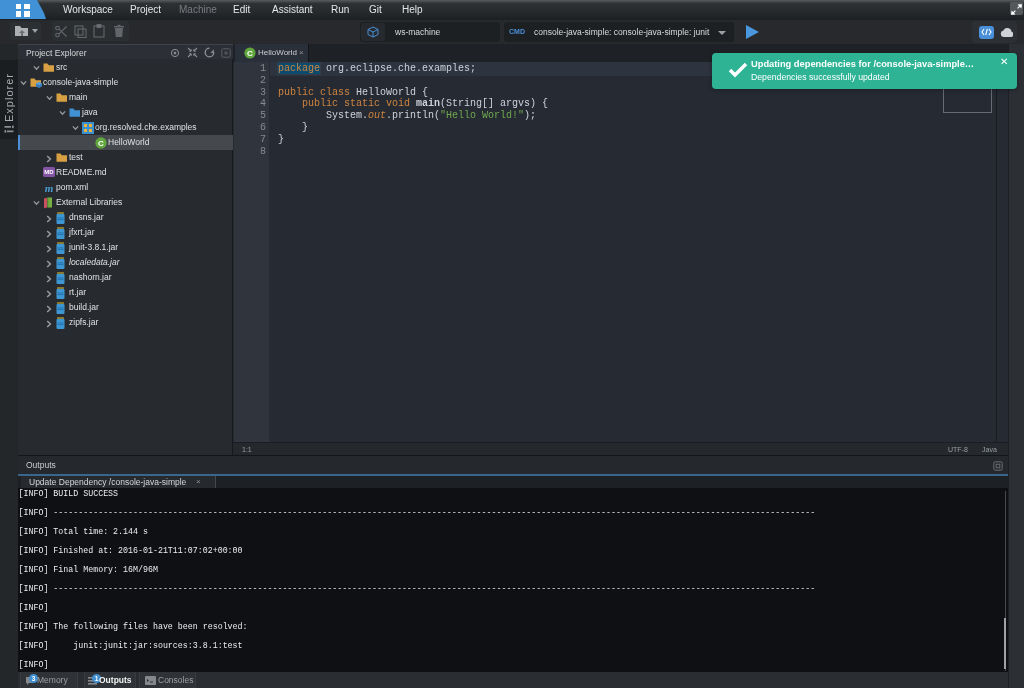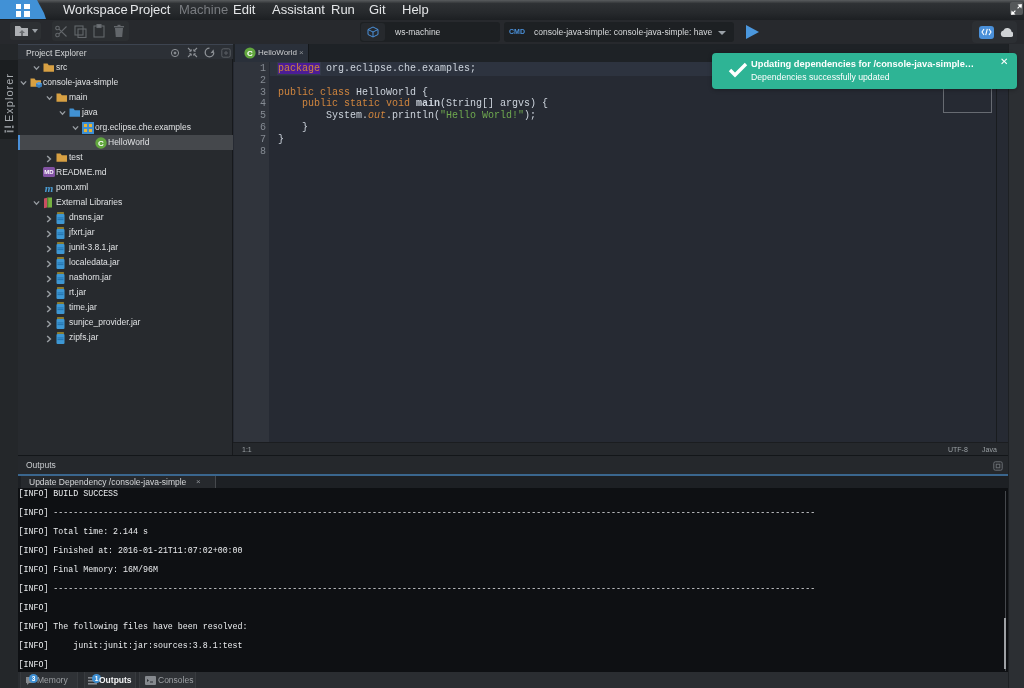--- a/index.html
+++ b/index.html
@@ -1,19 +1,19 @@
 <!DOCTYPE html>
 <html><head><meta charset="utf-8"><style>
 *{margin:0;padding:0;box-sizing:border-box;}
 html,body{width:1024px;height:688px;overflow:hidden;background:#262a33;font-family:"Liberation Sans",sans-serif;}
 
 #menubar{position:absolute;left:0;top:0;width:1024px;height:20px;background:linear-gradient(#595c5e 0%,#2e3134 18%,#26292c 65%,#1c1f22 100%);}
 #logo{position:absolute;left:0;top:0;width:47px;height:19px;background:#4191d6;clip-path:polygon(0 0,37px 0,44px 13px,46px 19px,0 19px);}
 .lsq{position:absolute;width:5.6px;height:5.6px;background:#fff;}
-.mi{position:absolute;top:0;height:32px;line-height:20px;font-size:13px;color:#e4e6e8;}
+.mi{position:absolute;top:0;height:32px;line-height:20px;font-size:10px;color:#e4e6e8;}
 .mi.dim{color:#797c80;}
 #expbtn{position:absolute;left:1010px;top:2px;width:13px;height:13px;background:#55585a;border-radius:2px;}
 
 #toolbar{position:absolute;left:0;top:20px;width:1024px;height:24px;background:#27292d;}
 #nfbtn{position:absolute;left:10px;top:2px;width:31px;height:18px;background:#2d3033;border-radius:3px;}
 #cgrp{position:absolute;left:52px;top:1px;width:77px;height:20px;background:#2c2f32;border-radius:3px;}
 #machbox{position:absolute;left:360px;top:2px;width:140px;height:20px;background:#1d2023;border-radius:3px;}
 #cubebtn{position:absolute;left:1px;top:1px;width:24px;height:18px;background:#26292d;border-radius:3px;}
 #machbox span{position:absolute;left:35px;top:0;height:20px;line-height:20px;font-size:8.5px;color:#d8dadc;}
 #cmdbox{position:absolute;left:504px;top:2px;width:230px;height:20px;background:#1d2023;border-radius:3px;}
@@ -150,21 +150,21 @@
         <svg width="12" height="12" viewBox="0 0 12 12" style="position:absolute;left:6px;top:3px;">
           <g stroke="#4a90d9" stroke-width="1" fill="none">
             <path d="M6 1 L11 3.5 V8.5 L6 11 L1 8.5 V3.5 Z M1 3.5 L6 6 L11 3.5 M6 6 V11"></path>
           </g>
         </svg>
       </div>
     <span>ws-machine</span>
   </div>
   <div id="cmdbox">
     <span id="cmdlbl">CMD</span>
-    <span id="cmdtxt">console-java-simple: console-java-simple: have</span>
+    <span id="cmdtxt">console-java-simple: console-java-simple: junit</span>
     <div id="cmdcaret"></div>
   </div>
   <div id="playbtn"></div>
   <div id="rgrp">
     <div id="codebtn">
         <svg width="11" height="8" viewBox="0 0 11 8" style="position:absolute;left:2px;top:2.5px;">
           <g stroke="#fff" stroke-width="1.1" fill="none">
             <path d="M3 1 L1 4 L3 7"></path>
             <path d="M8 1 L10 4 L8 7"></path>
             <path d="M6.3 0.8 L4.7 7.2"></path>
@@ -268,21 +268,21 @@
               <rect x="0" y="0" width="2" height="12"></rect>
               <rect x="10" y="0" width="2" height="12"></rect>
               <rect x="5" y="0" width="2" height="12"></rect>
               <rect x="0" y="5" width="12" height="2"></rect>
             </g>
             <rect x="2" y="2" width="3" height="3" fill="#e8b434"></rect>
             <rect x="7" y="2" width="3" height="3" fill="#e8b434"></rect>
             <rect x="2" y="7" width="3" height="3" fill="#e8b434"></rect>
             <rect x="7" y="7" width="3" height="3" fill="#e8b434"></rect>
           </svg></span>
-        <span class="lbl" style="left:77px;">org.eclipse.che.examples</span>
+        <span class="lbl" style="left:77px;">org.resolved.che.examples</span>
       </div>
       <div class="row sel">
         <span class="ic" style="left:76.5px;"><svg width="12" height="12" viewBox="0 0 12 12">
             <circle cx="6" cy="6" r="5.7" fill="#62a73e"></circle>
             <text x="6" y="8.8" font-size="8" font-weight="bold" fill="#fff" text-anchor="middle" font-family="Liberation Sans">C</text>
           </svg></span>
         <span class="lbl" style="left:90px;">HelloWorld</span>
       </div>
       <div class="row">
         <span class="chev" style="left:28px;"><svg width="6" height="8" viewBox="0 0 6 8">
@@ -356,21 +356,21 @@
       <div class="row">
         <span class="chev" style="left:28px;"><svg width="6" height="8" viewBox="0 0 6 8">
             <path d="M1.2 1 L4.4 4 L1.2 7" stroke="#989da2" stroke-width="1.5" fill="none"></path>
           </svg></span>
         <span class="ic" style="left:37.5px;"><svg width="9" height="12" viewBox="0 0 9 12">
             <rect x="1" y="0" width="7" height="2.5" rx="0.5" fill="#8a7a2e"></rect>
             <rect x="0.5" y="2" width="8" height="10" rx="1" fill="#3e97d3"></rect>
             <rect x="1.5" y="5.5" width="6" height="0.9" fill="#1f6ea8"></rect>
             <rect x="1.5" y="7.2" width="6" height="0.9" fill="#1f6ea8"></rect>
           </svg></span>
-        <span class="lbl" style="left:51px;">localedata.jar</span>
+        <span class="lbl" style="left:51px;font-style:italic;">localedata.jar</span>
       </div>
       <div class="row">
         <span class="chev" style="left:28px;"><svg width="6" height="8" viewBox="0 0 6 8">
             <path d="M1.2 1 L4.4 4 L1.2 7" stroke="#989da2" stroke-width="1.5" fill="none"></path>
           </svg></span>
         <span class="ic" style="left:37.5px;"><svg width="9" height="12" viewBox="0 0 9 12">
             <rect x="1" y="0" width="7" height="2.5" rx="0.5" fill="#8a7a2e"></rect>
             <rect x="0.5" y="2" width="8" height="10" rx="1" fill="#3e97d3"></rect>
             <rect x="1.5" y="5.5" width="6" height="0.9" fill="#1f6ea8"></rect>
             <rect x="1.5" y="7.2" width="6" height="0.9" fill="#1f6ea8"></rect>
@@ -392,33 +392,21 @@
       <div class="row">
         <span class="chev" style="left:28px;"><svg width="6" height="8" viewBox="0 0 6 8">
             <path d="M1.2 1 L4.4 4 L1.2 7" stroke="#989da2" stroke-width="1.5" fill="none"></path>
           </svg></span>
         <span class="ic" style="left:37.5px;"><svg width="9" height="12" viewBox="0 0 9 12">
             <rect x="1" y="0" width="7" height="2.5" rx="0.5" fill="#8a7a2e"></rect>
             <rect x="0.5" y="2" width="8" height="10" rx="1" fill="#3e97d3"></rect>
             <rect x="1.5" y="5.5" width="6" height="0.9" fill="#1f6ea8"></rect>
             <rect x="1.5" y="7.2" width="6" height="0.9" fill="#1f6ea8"></rect>
           </svg></span>
-        <span class="lbl" style="left:51px;">time.jar</span>
-      </div>
-      <div class="row">
-        <span class="chev" style="left:28px;"><svg width="6" height="8" viewBox="0 0 6 8">
-            <path d="M1.2 1 L4.4 4 L1.2 7" stroke="#989da2" stroke-width="1.5" fill="none"></path>
-          </svg></span>
-        <span class="ic" style="left:37.5px;"><svg width="9" height="12" viewBox="0 0 9 12">
-            <rect x="1" y="0" width="7" height="2.5" rx="0.5" fill="#8a7a2e"></rect>
-            <rect x="0.5" y="2" width="8" height="10" rx="1" fill="#3e97d3"></rect>
-            <rect x="1.5" y="5.5" width="6" height="0.9" fill="#1f6ea8"></rect>
-            <rect x="1.5" y="7.2" width="6" height="0.9" fill="#1f6ea8"></rect>
-          </svg></span>
-        <span class="lbl" style="left:51px;">sunjce_provider.jar</span>
+        <span class="lbl" style="left:51px;">build.jar</span>
       </div>
       <div class="row">
         <span class="chev" style="left:28px;"><svg width="6" height="8" viewBox="0 0 6 8">
             <path d="M1.2 1 L4.4 4 L1.2 7" stroke="#989da2" stroke-width="1.5" fill="none"></path>
           </svg></span>
         <span class="ic" style="left:37.5px;"><svg width="9" height="12" viewBox="0 0 9 12">
             <rect x="1" y="0" width="7" height="2.5" rx="0.5" fill="#8a7a2e"></rect>
             <rect x="0.5" y="2" width="8" height="10" rx="1" fill="#3e97d3"></rect>
             <rect x="1.5" y="5.5" width="6" height="0.9" fill="#1f6ea8"></rect>
             <rect x="1.5" y="7.2" width="6" height="0.9" fill="#1f6ea8"></rect>
@@ -435,21 +423,21 @@
         <text x="6" y="8.8" font-size="8" font-weight="bold" fill="#fff" text-anchor="middle" font-family="Liberation Sans">C</text>
       </svg>
     <span class="t">HelloWorld</span>
     <span class="x">×</span>
   </div>
 </div>
 <div id="editor">
   <div id="curline"></div>
   <div id="gutterband"></div>
   <div id="gutter">1<br>2<br>3<br>4<br>5<br>6<br>7<br>8</div>
-  <div id="code"><span class="k" style="background:#4c1d95;box-shadow:0 0 0 1px #343b49;">package</span> org.eclipse.che.examples;
+  <div id="code"><span class="k" style="background:#0c4a6e;box-shadow:0 0 0 1px #343b49;">package</span> org.eclipse.che.examples;
 
 <span class="k">public class</span> HelloWorld {
     <span class="k">public static void</span> <b>main</b>(String[] argvs) {
         System.<span class="o">out</span>.println(<span class="s">"Hello World!"</span>);
     }
 }</div>
   <div id="minimap"></div>
   <div id="edvline"></div>
 </div>
 <div id="statusbar">

